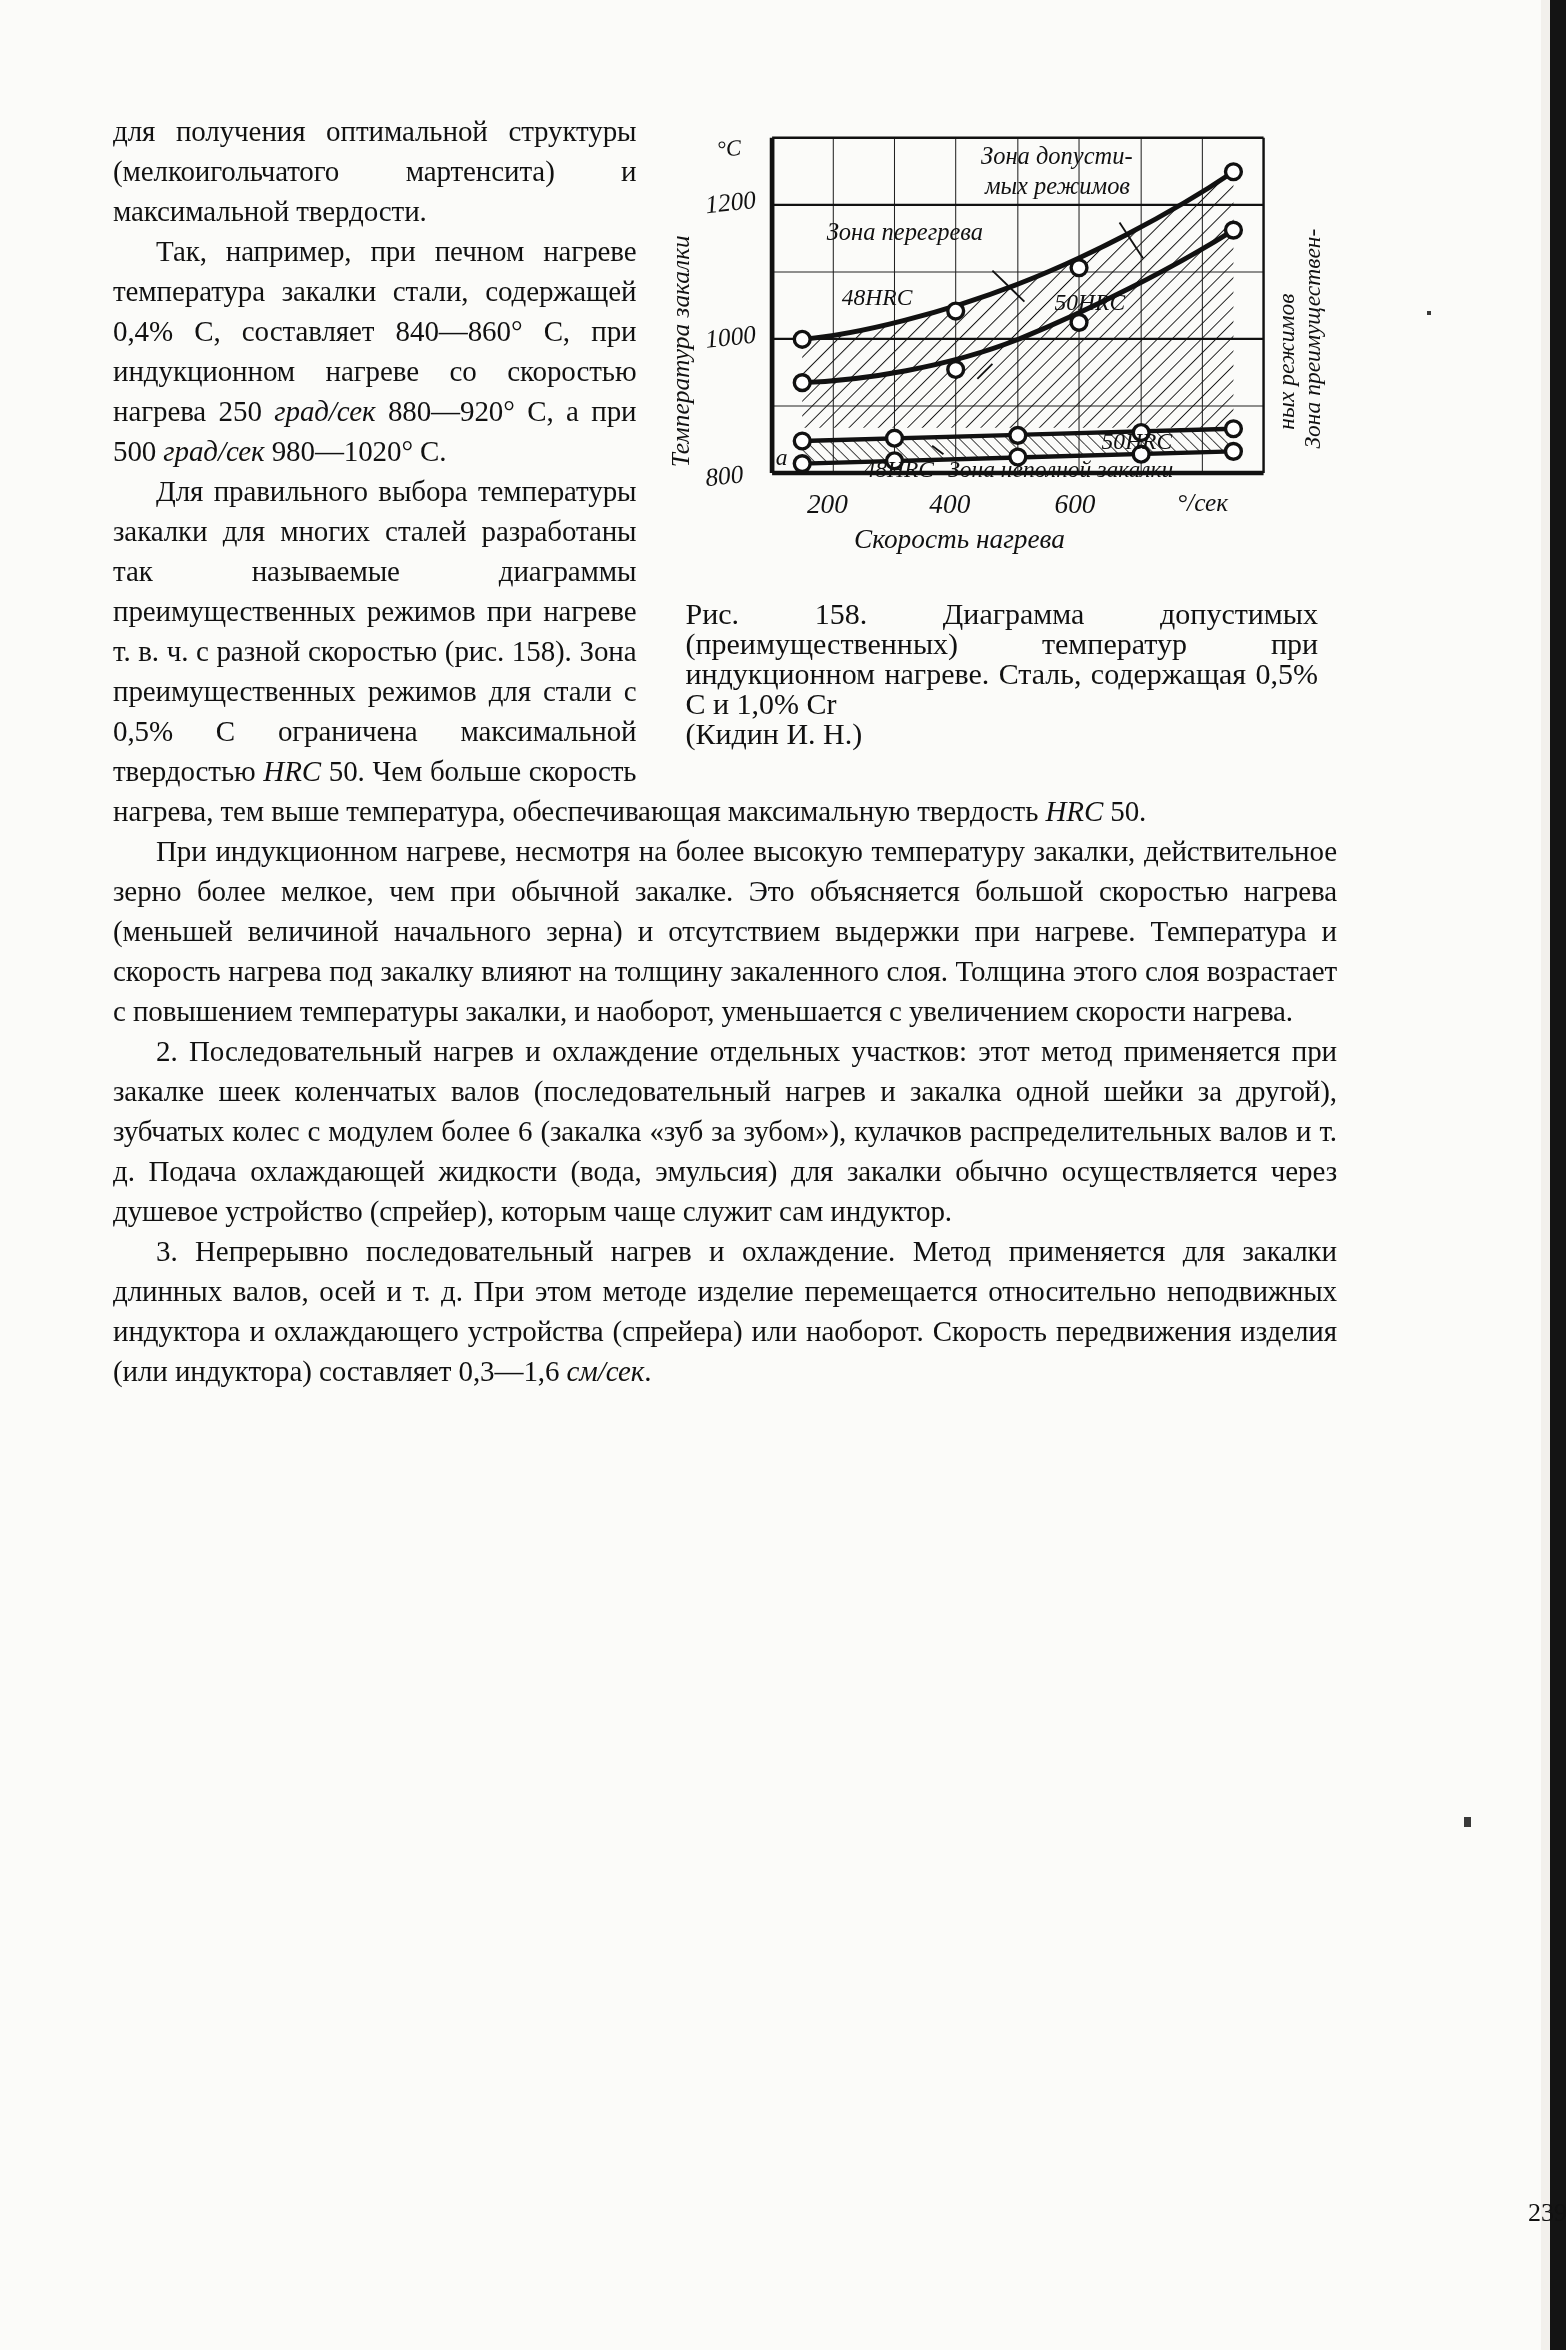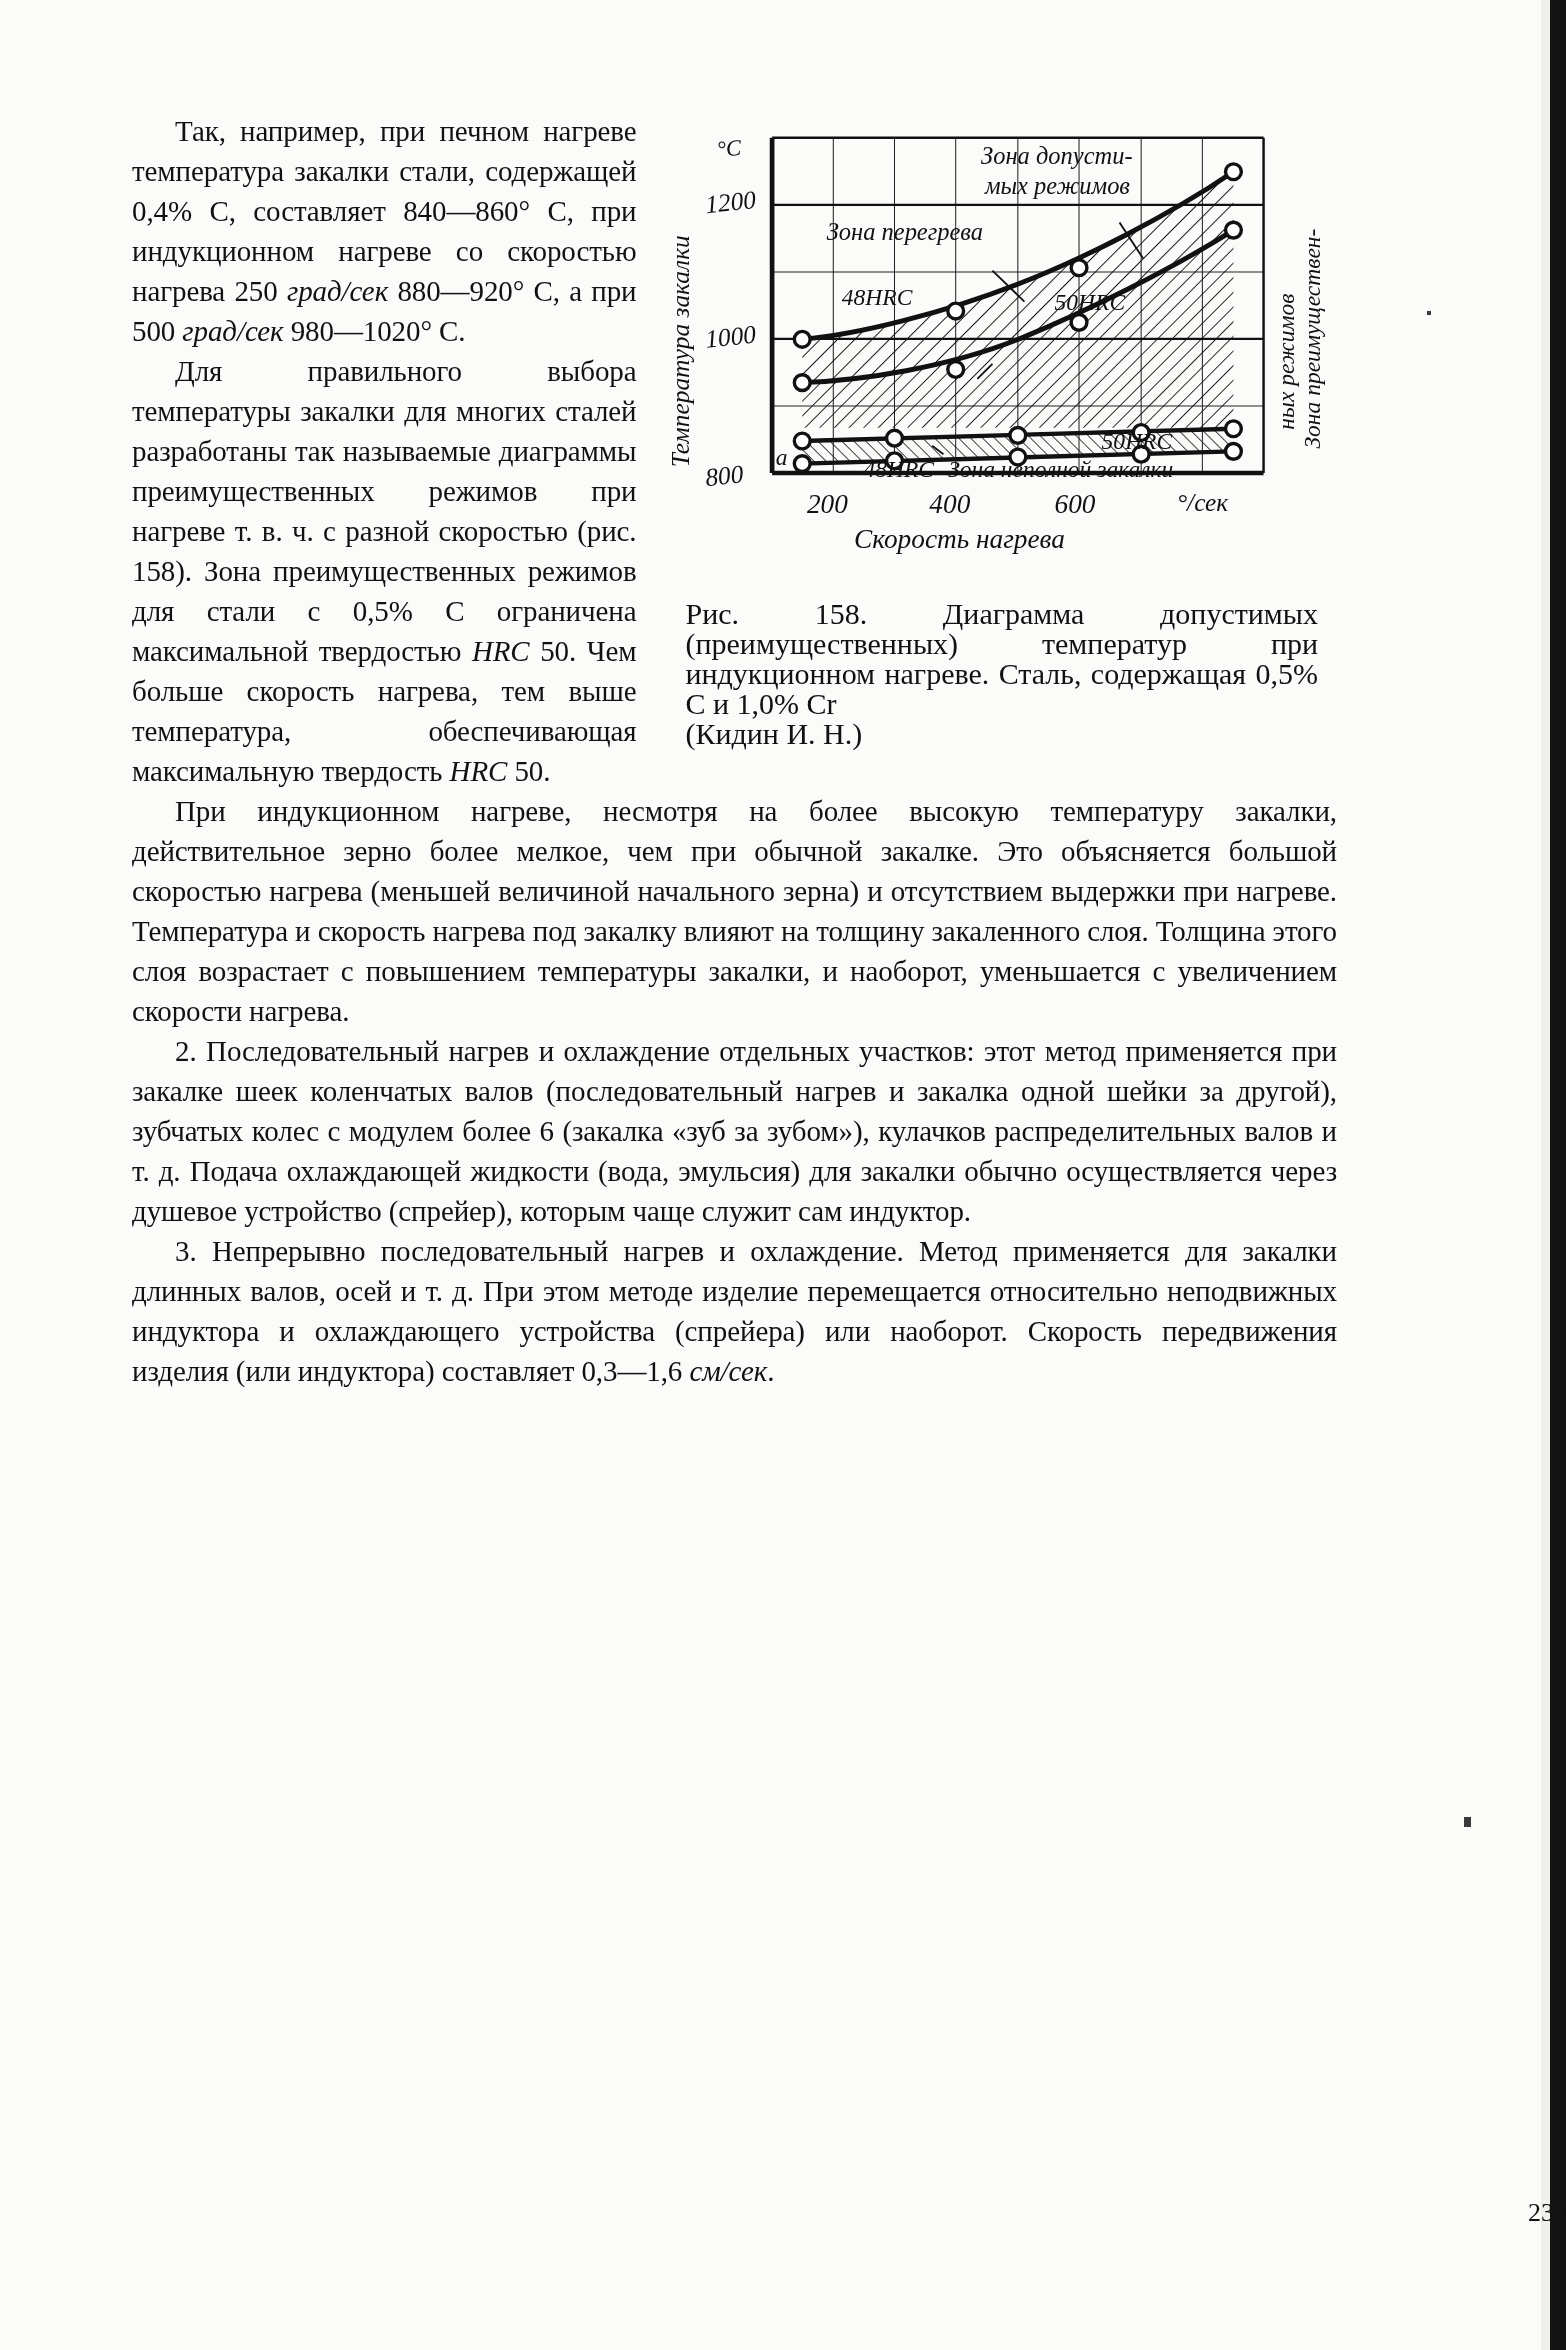--- a/index.html
+++ b/index.html
@@ -40,21 +40,21 @@
     width: 1224px;
   }
   p.body-text {
     margin: 0;
     font-size: 29px;
     line-height: 40px;
     text-align: justify;
     text-justify: inter-word;
     letter-spacing: -0.1px;
   }
-  p.indent { text-indent: 43px; margin-left: 19px; }
+  p.indent { text-indent: 43px; }
   .it { font-style: italic; }
 
   
   .figure-float {
     float: right;
     width: 676px;
     margin: 5.6px 0 3.8px 24.5px;
     shape-margin: 5.6px;
   }
   .figure-caption {
@@ -221,20 +221,21 @@
           <text x="0" y="0" font-size="25" font-style="italic" font-family="'Liberation Serif', serif" fill="#111" transform="translate(672,332) rotate(-90)">ных режимов</text>
         </svg>
       </div>
 
       <div class="figure-caption">
         <span>Рис. 158. Диаграмма допустимых (преимущественных) температур при индукционном нагреве. Сталь, содержащая 0,5% С и 1,0% Cr</span>
         <span class="center">(Кидин И. Н.)</span>
       </div>
     </div>
 
+    <p class="body-text" style="margin-bottom:0;">для получения оптимальной структуры (мелкоигольчатого мартенсита) и максимальной твердости.</p>
 
     <p class="body-text indent">
       <span>Так, например, при печном нагреве температура закалки стали, содержащей 0,4% С, составляет 840—860° С, при индукционном нагреве со скоростью нагрева 250 </span><span class="it">град/сек</span><span> 880—920° С, а при 500 </span><span class="it">град/сек</span><span> 980—1020° С.</span>
     </p>
 
     <p class="body-text indent">
       <span>Для правильного выбора температуры закалки для многих сталей разработаны так называемые диаграммы преимущественных режимов при нагреве т. в. ч. с разной скоростью (рис. 158). Зона преимущественных режимов для стали с 0,5% С ограничена максимальной твердостью </span><span class="it">HRC</span><span> 50. Чем больше скорость нагрева, тем выше температура, обеспечивающая максимальную твердость </span><span class="it">HRC</span><span> 50.</span>
     </p>
 
     <p class="body-text indent">При индукционном нагреве, несмотря на более высокую температуру закалки, действительное зерно более мелкое, чем при обычной закалке. Это объясняется большой скоростью нагрева (меньшей величиной начального зерна) и отсутствием выдержки при нагреве. Температура и скорость нагрева под закалку влияют на толщину закаленного слоя. Толщина этого слоя возрастает с повышением температуры закалки, и наоборот, уменьшается с увеличением скорости нагрева.</p>

